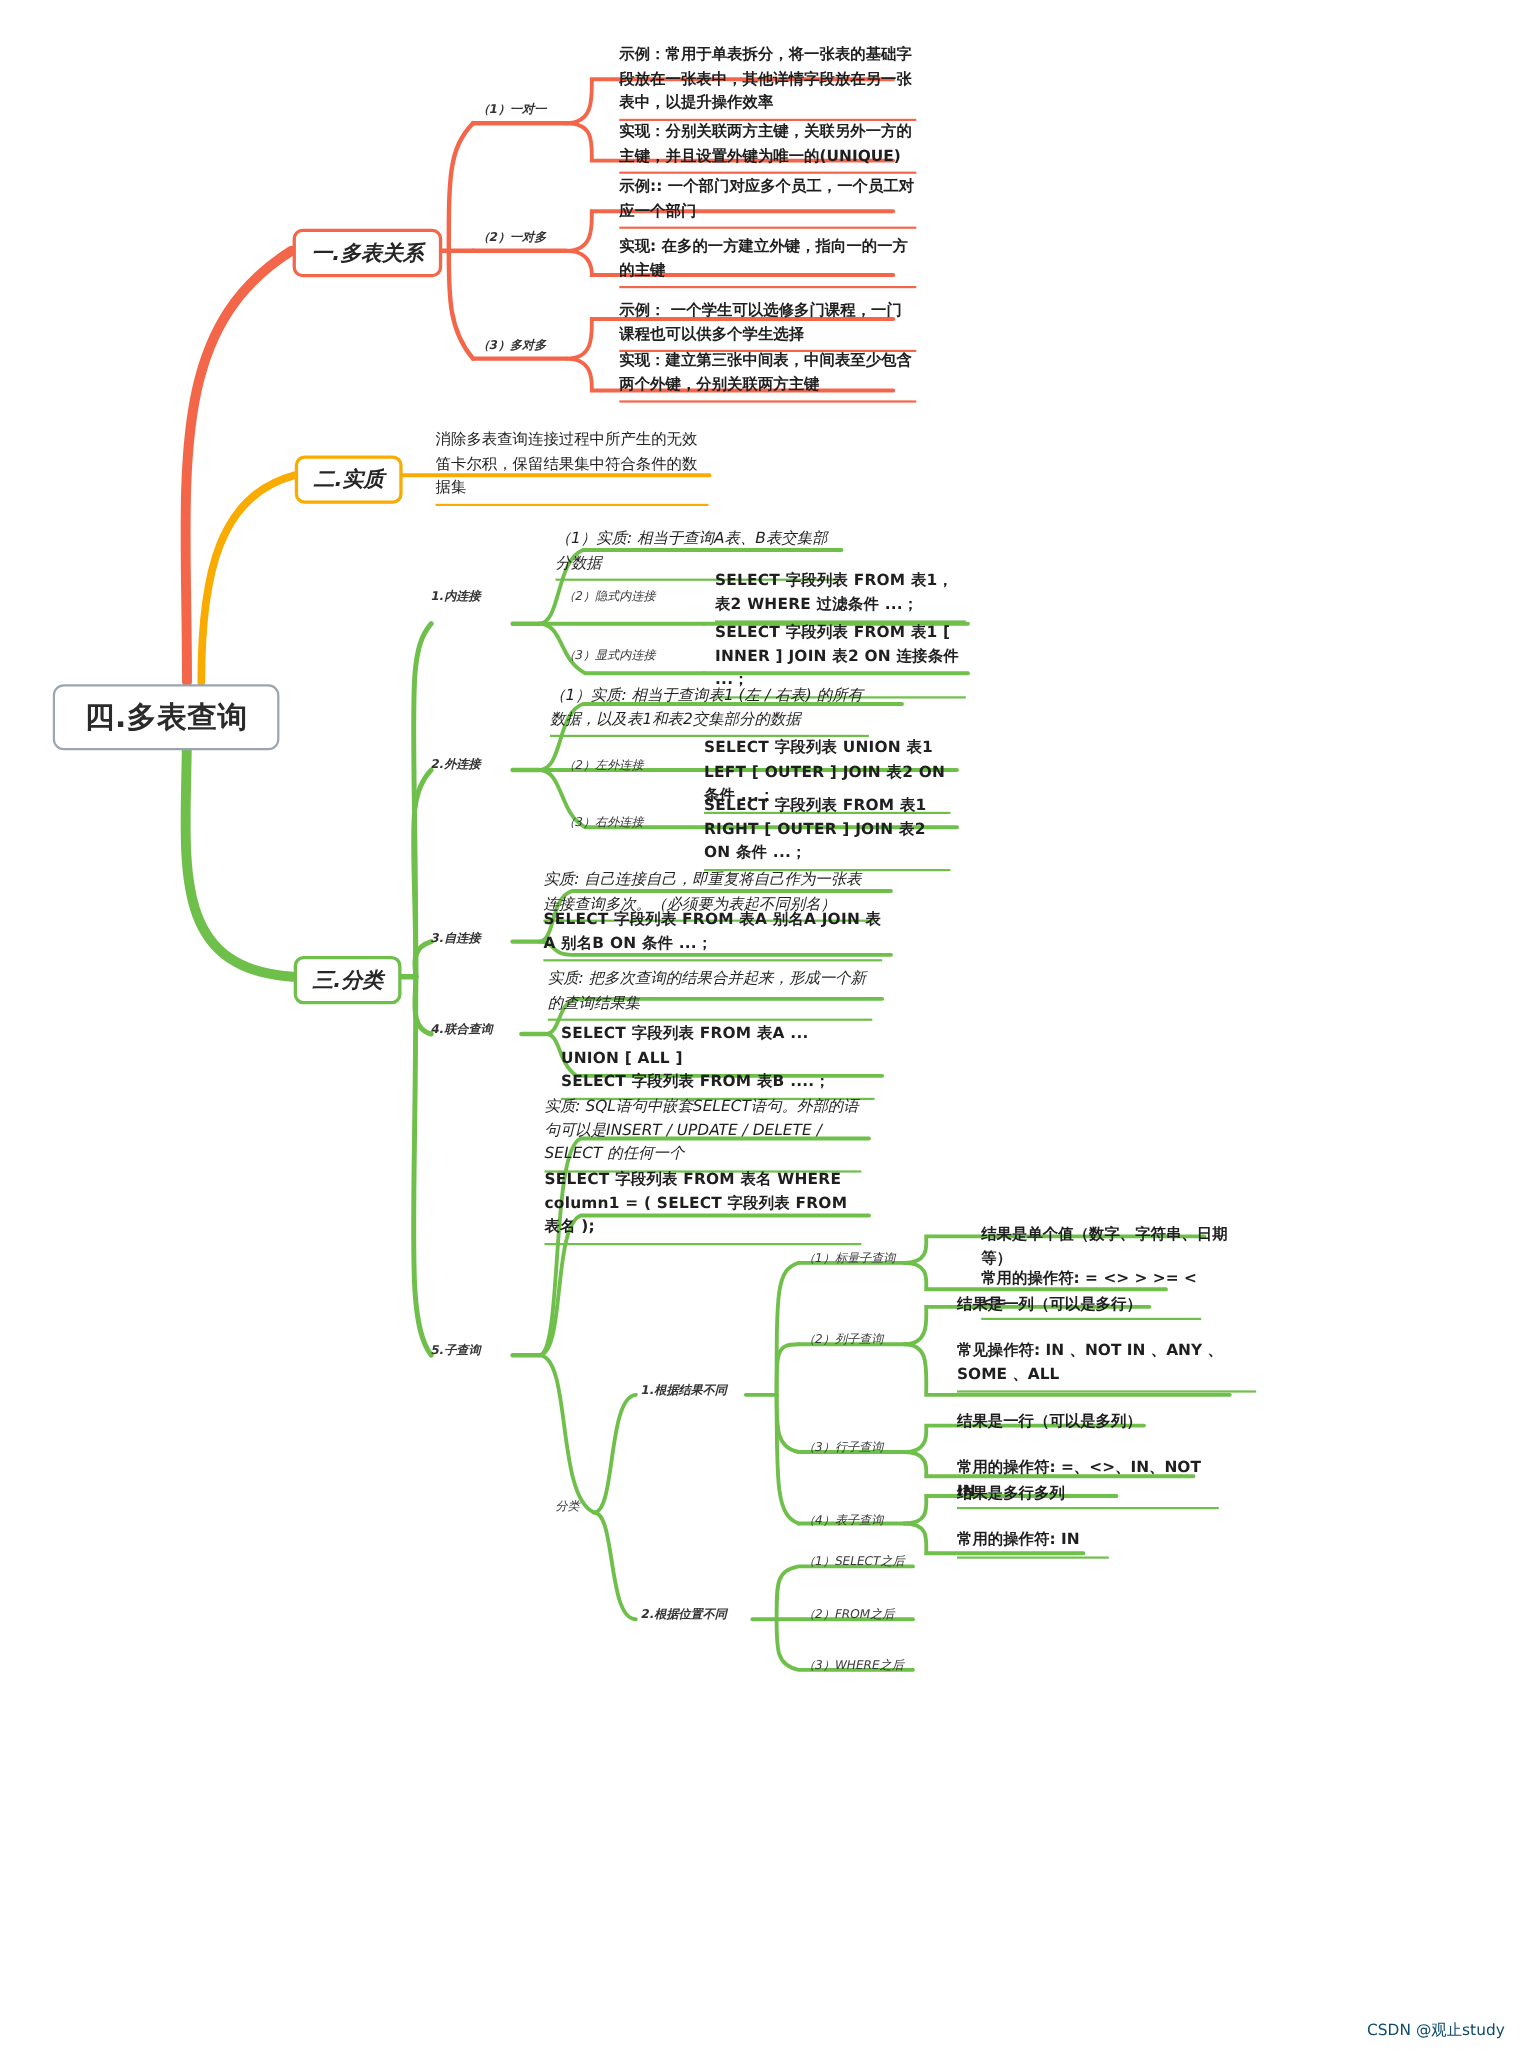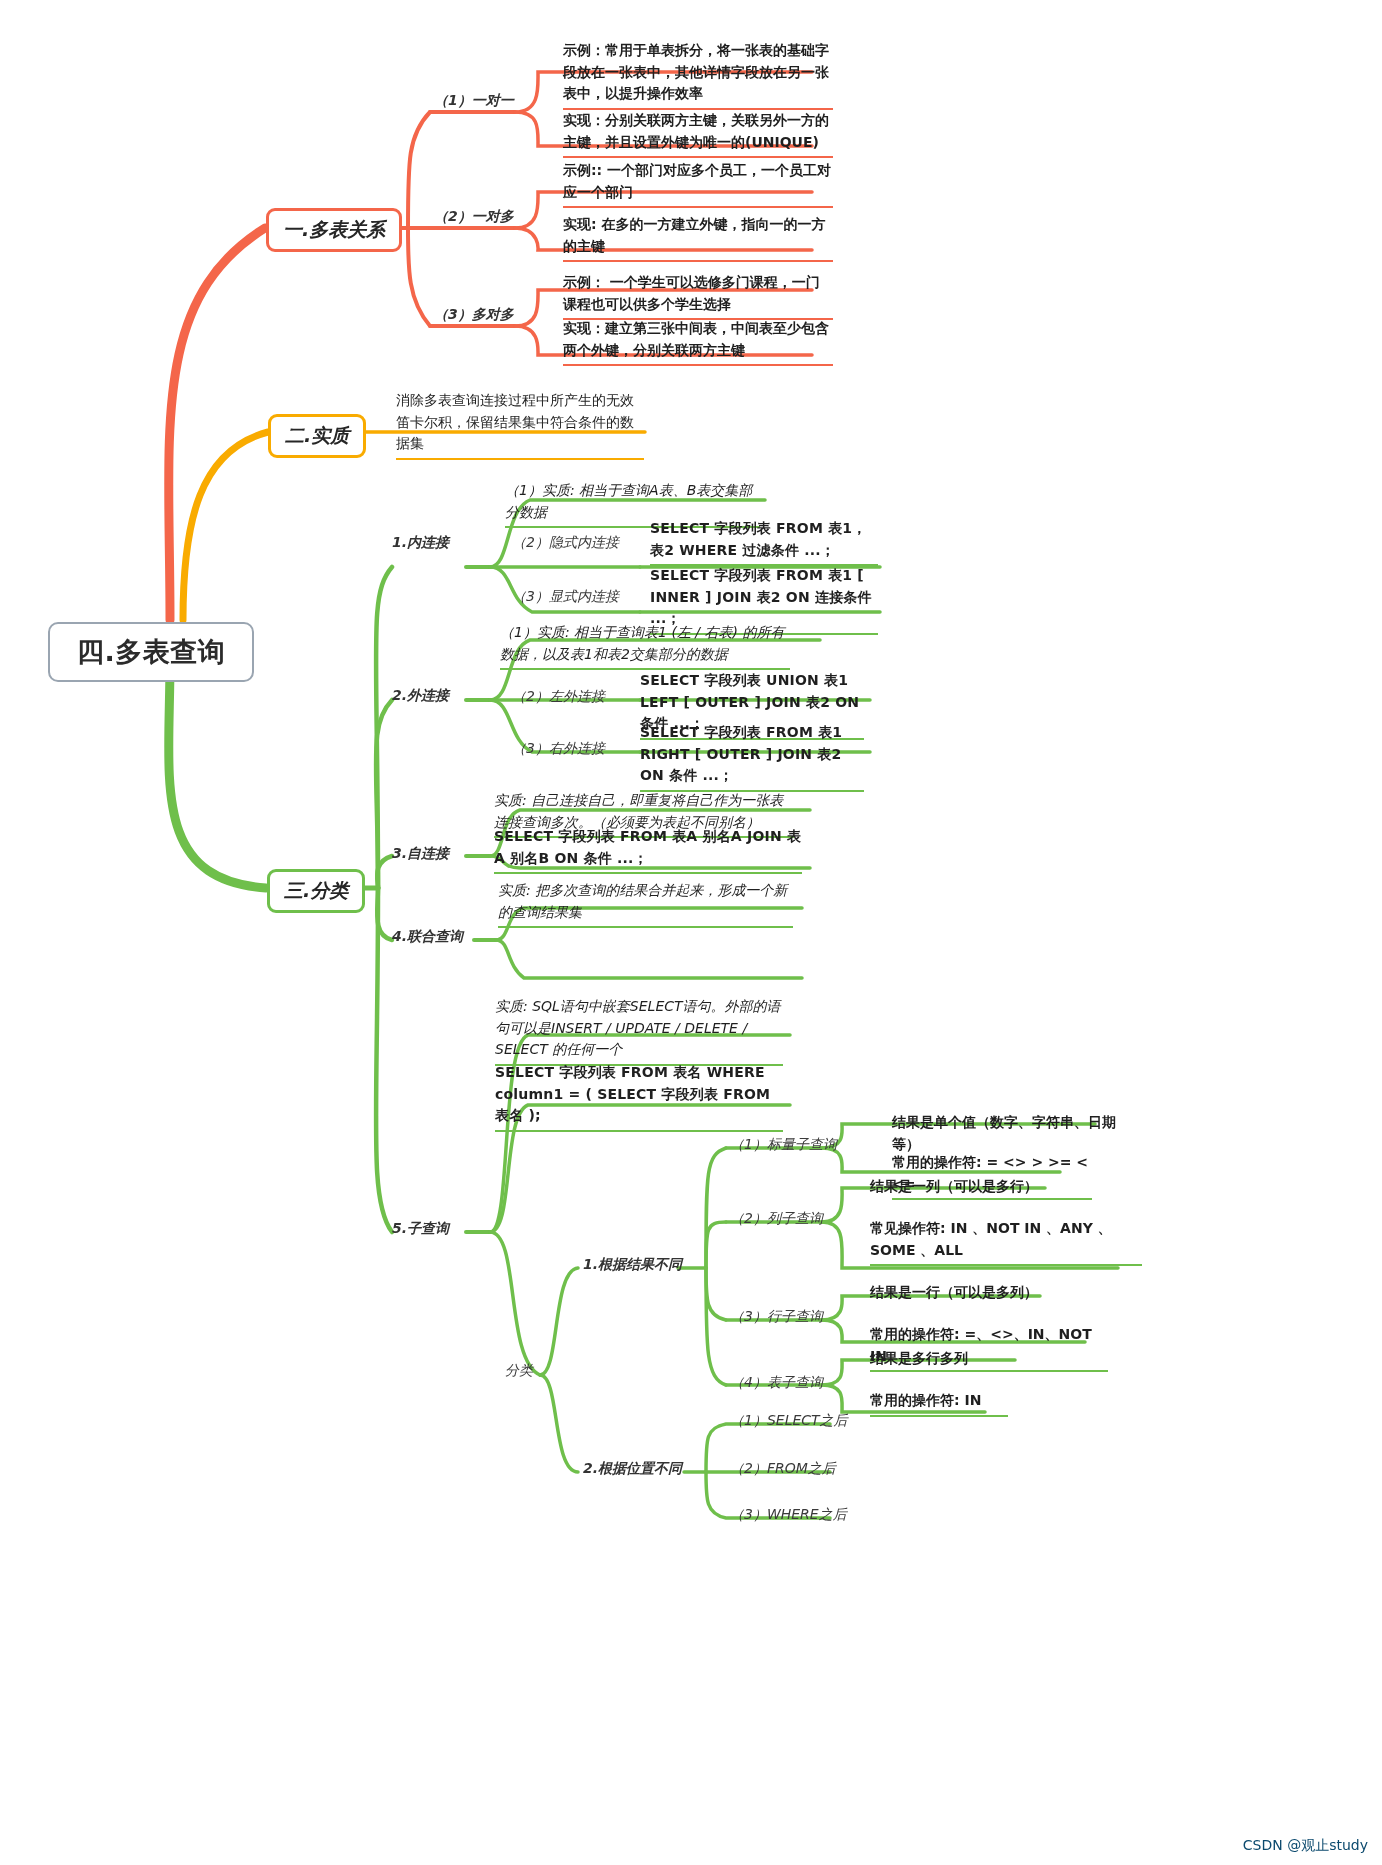--- a/index.html
+++ b/index.html
@@ -19,21 +19,21 @@
   .pill{
     border:3px solid #f4664a;border-radius:9px;background:#fff;
     padding:6px 14px;font-size:19px;font-weight:700;font-style:italic;color:#262626;
     white-space:nowrap;
   }
   .pill.orange{border-color:#f9ab00;}
   .pill.green{border-color:#6fbf4b;}
 
   
   .lbl{
-    position:absolute;font-size:14px;font-style:italic;color:#333;
+    position:absolute;font-size:11px;font-style:italic;color:#333;
     white-space:nowrap;font-weight:600;
   }
   .lbl.thin{font-weight:400;color:#3a3a3a;}
 
   
   .leaf{
     position:absolute;font-size:14px;color:#1f1f1f;line-height:1.55;
     padding-bottom:3px;
   }
   .leaf.red{border-bottom:2.5px solid #f4664a;}
@@ -181,20 +181,23 @@
   <div class="leaf green sql" style="left:640px;top:670px;width:224px;white-space:pre-line;">SELECT 字段列表  UNION  表1 LEFT [ OUTER ] JOIN 表2 ON 条件 ...；</div>
   <div class="lbl thin" style="left:512px;top:740px;">（3）右外连接</div>
   <div class="leaf green sql" style="left:640px;top:722px;width:224px;white-space:pre-line;">SELECT 字段列表  FROM  表1 RIGHT [ OUTER ] JOIN 表2 ON 条件 ...；</div>
 
   <div class="lbl" style="left:392px;top:845px;">3.自连接</div>
   <div class="leaf green ital" style="left:494px;top:790px;width:300px;">实质: 自己连接自己，即重复将自己作为一张表连接查询多次。（必须要为表起不同别名）</div>
   <div class="leaf green sql" style="left:494px;top:826px;width:308px;white-space:pre-line;">SELECT 字段列表  FROM  表A  别名A  JOIN 表A  别名B  ON  条件 ...；</div>
 
   <div class="lbl" style="left:392px;top:928px;">4.联合查询</div>
   <div class="leaf green ital" style="left:498px;top:880px;width:295px;">实质: 把多次查询的结果合并起来，形成一个新的查询结果集</div>
+  <div class="leaf green sql" style="left:510px;top:930px;width:285px;white-space:pre-line;">SELECT 字段列表  FROM  表A ...
+UNION [ ALL ]
+SELECT 字段列表 FROM  表B ....；</div>
 
   <div class="lbl" style="left:392px;top:1220px;">5.子查询</div>
   <div class="leaf green ital" style="left:495px;top:996px;width:288px;">实质: SQL语句中嵌套SELECT语句。外部的语句可以是INSERT / UPDATE / DELETE / SELECT 的任何一个</div>
   <div class="leaf green sql" style="left:495px;top:1062px;width:288px;white-space:pre-line;">SELECT 字段列表 FROM  表名  WHERE
 column1 = ( SELECT 字段列表 FROM  表名 );</div>
 
   <div class="lbl thin" style="left:505px;top:1362px;">分类</div>
 
   <div class="lbl" style="left:583px;top:1256px;">1.根据结果不同</div>
   <div class="lbl" style="left:583px;top:1460px;">2.根据位置不同</div>

